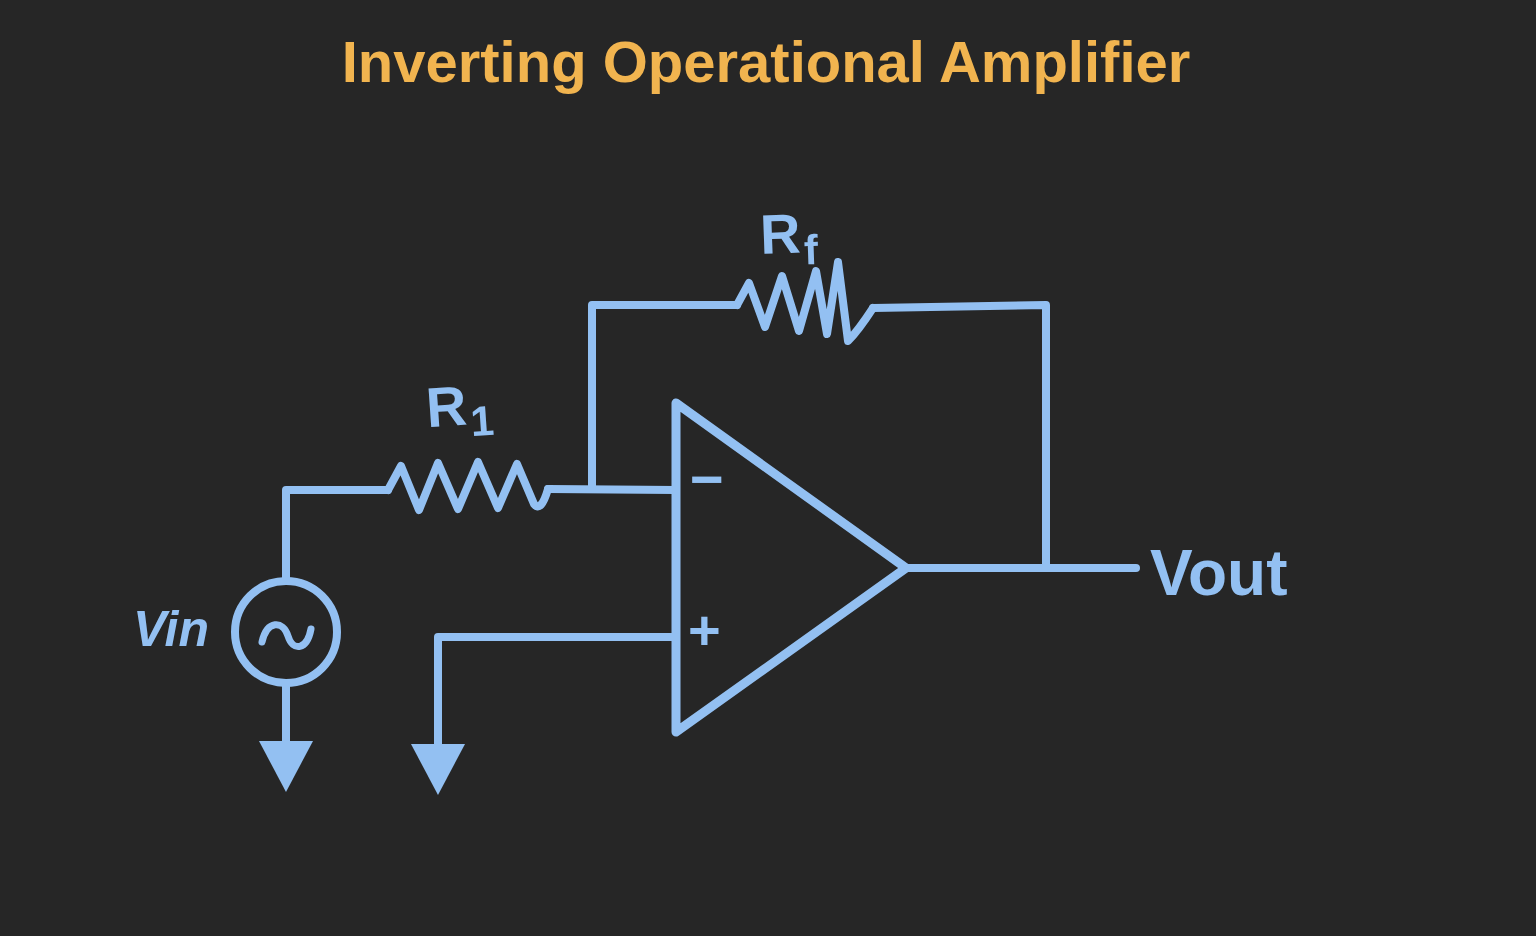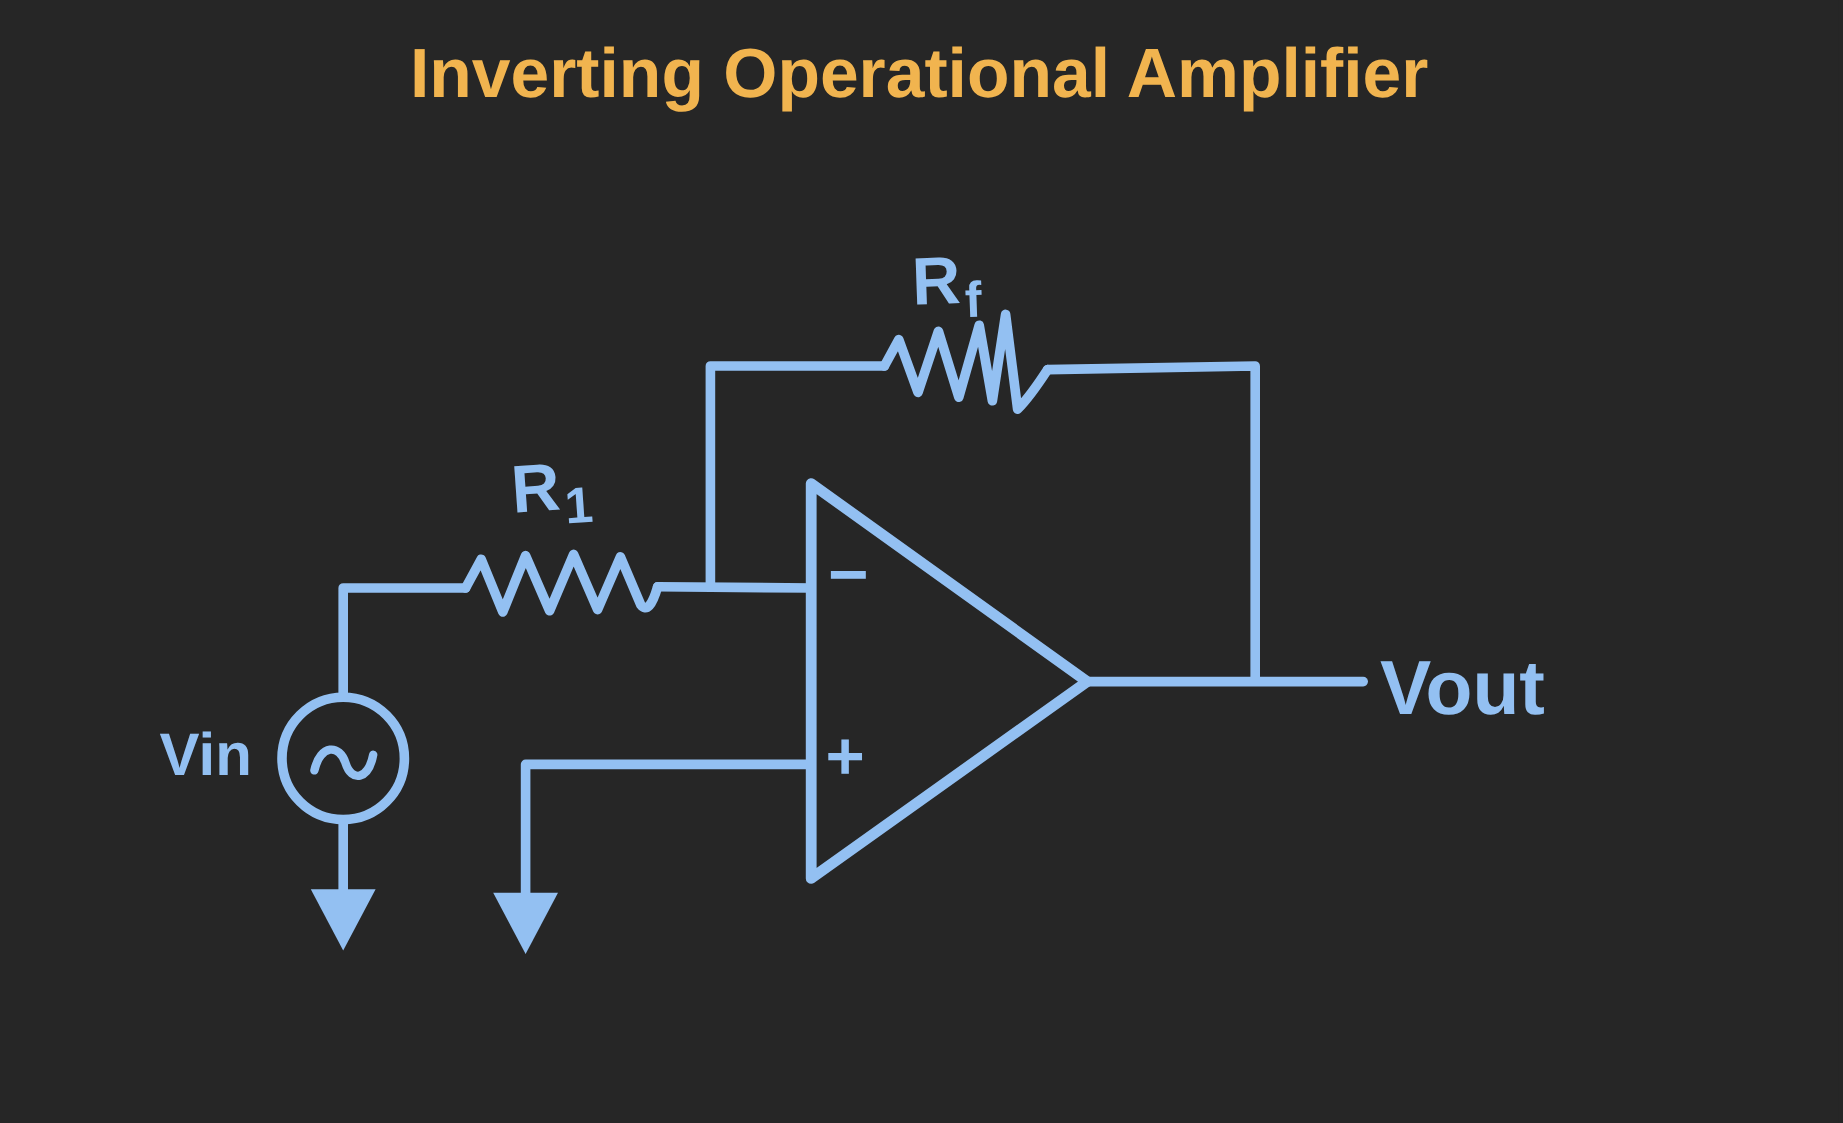--- a/index.html
+++ b/index.html
@@ -17,21 +17,21 @@
     position:absolute;top:28px;left:0;width:100%;
     text-align:center;font-size:58px;font-weight:700;
     color:var(--title);
   }
   .schematic{position:absolute;left:0;top:0;}
   .wire{stroke:var(--wire);stroke-width:8;fill:none;stroke-linecap:round;stroke-linejoin:round;}
   .thick{stroke-width:9;}
   .thin{stroke-width:7;}
   .fillblue{fill:var(--wire);stroke:none;}
   .lbl{position:absolute;color:var(--wire);font-weight:700;line-height:1;}
-  .vin{left:133px;top:604px;font-size:50px;}
+  .vin{left:133px;top:604px;font-size:50px;font-style:italic;}
   .vout{left:1150px;top:541px;font-size:64px;}
   .rlbl{font-size:56px;}
   .r1{left:426px;top:378px;transform:rotate(-4deg);}
   .rf{left:760px;top:206px;transform:rotate(-2deg);}
   .rsub{display:inline-block;font-size:42px;transform:translateY(12px);margin-left:3px;}
   .minus{left:690px;top:450px;font-size:58px;}
   .plus{left:688px;top:602px;font-size:56px;}
 </style>
 </head>
 <body>

